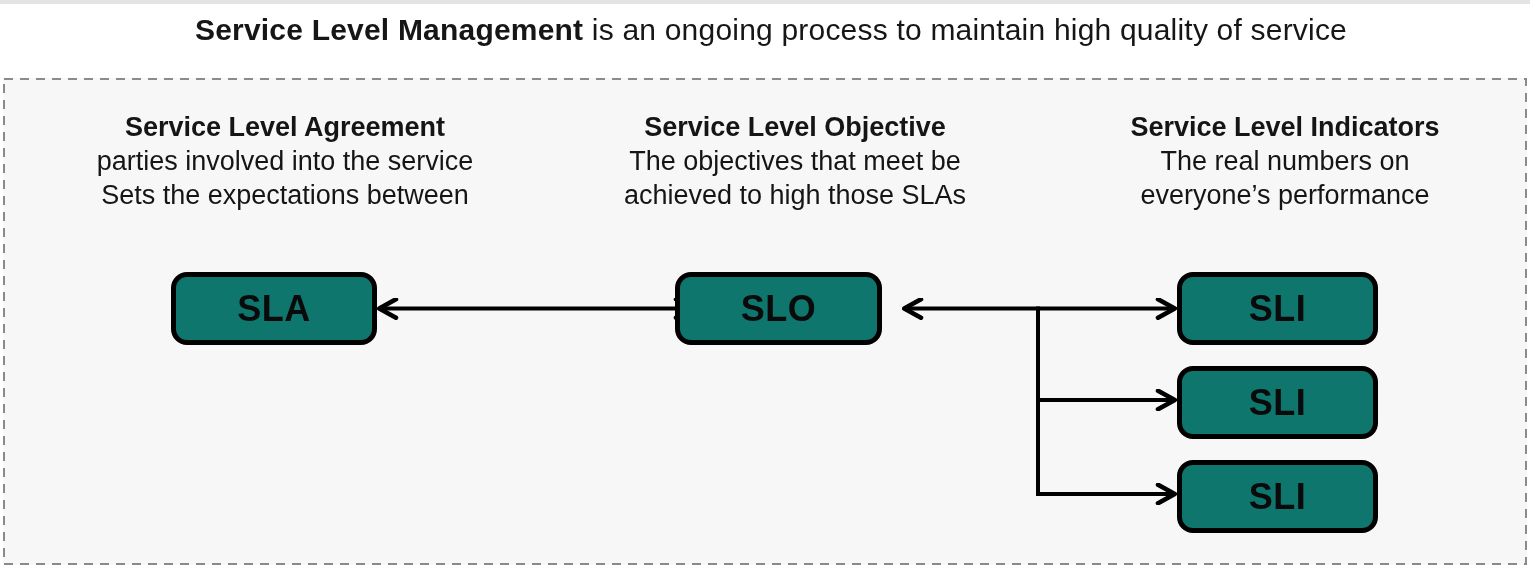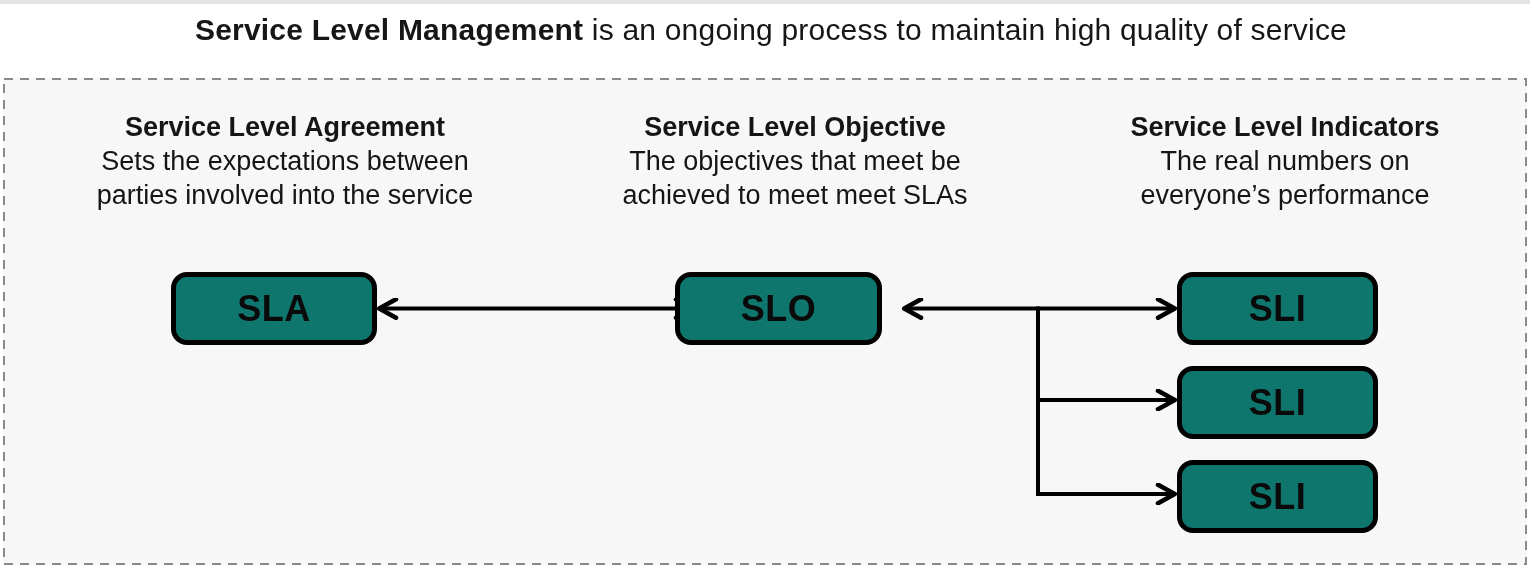--- a/index.html
+++ b/index.html
@@ -62,28 +62,28 @@
 
   <line x1="1038" y1="306.5" x2="1038" y2="494" stroke="#000" stroke-width="4"></line>
 
   <line x1="1036" y1="400" x2="1173" y2="400" stroke="#000" stroke-width="4" marker-end="url(#arrow)"></line>
 
   <line x1="1036" y1="494" x2="1173" y2="494" stroke="#000" stroke-width="4" marker-end="url(#arrow)"></line>
 </svg>
 
 <div class="col col1">
   <div class="heading">Service Level Agreement</div>
+  <div>parties involved into the service</div>
   <div>Sets the expectations between</div>
-  <div>parties involved into the service</div>
 </div>
 
 <div class="col col2">
   <div class="heading">Service Level Objective</div>
   <div>The objectives that meet be</div>
-  <div>achieved to meet meet SLAs</div>
+  <div>achieved to high those SLAs</div>
 </div>
 
 <div class="col col3">
   <div class="heading">Service Level Indicators</div>
   <div>The real numbers on</div>
   <div>everyone’s performance</div>
 </div>
 
 <div class="node node-sla">SLA</div>
 <div class="node node-slo">SLO</div>

